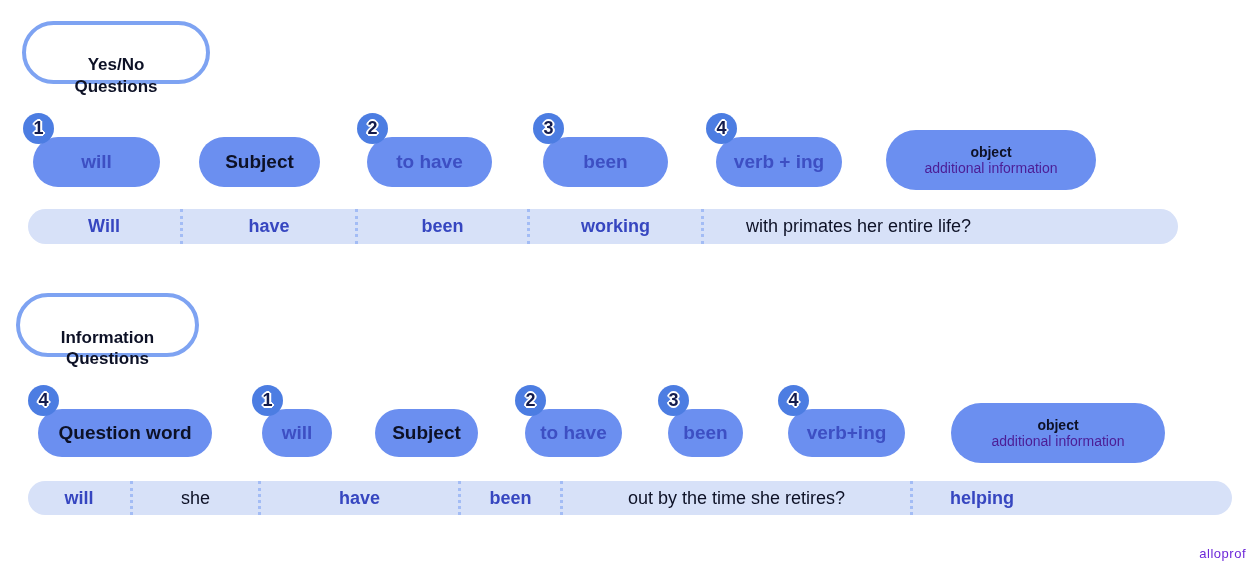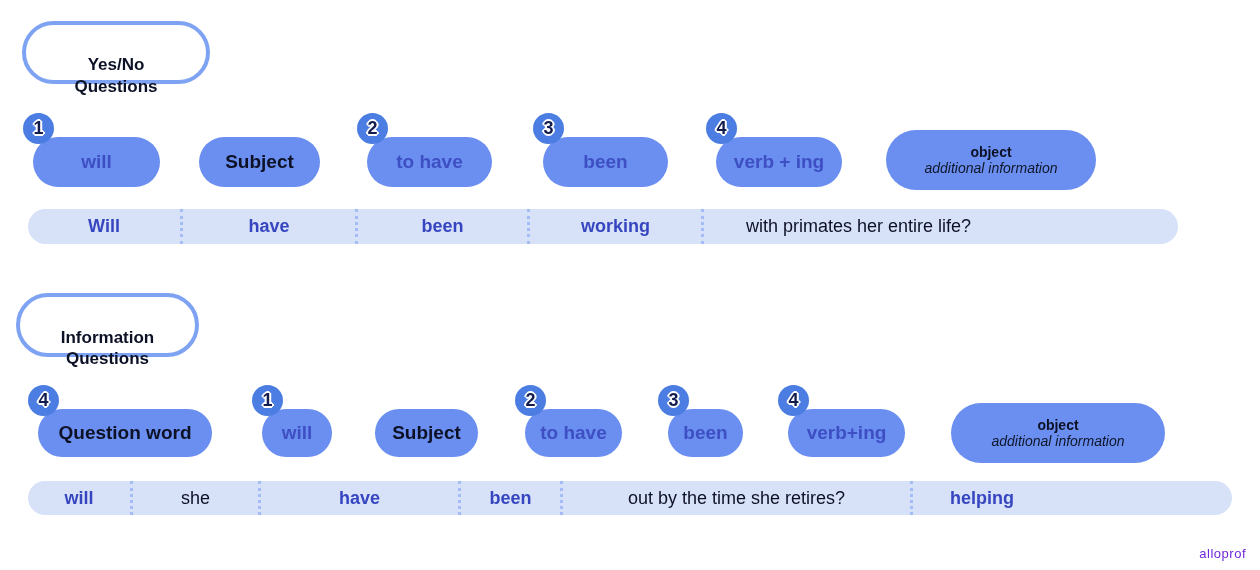--- a/index.html
+++ b/index.html
@@ -16,21 +16,21 @@
   .title-pill span { display:block; width:120px;margin-top:46px; }
   .pill {
     position:absolute; background:#6b8ff0; border-radius:26px;
     display:flex; align-items:center; justify-content:center;
     font-weight:bold; font-size:19px;
   }
   .pill.verb  { color:#3d4fc3; }
   .pill.noun  { color:#0d1126; }
   .pill.object-pill { flex-direction:column; border-radius:30px; line-height:1.15; }
   .object-title { color:#0d1126; font-weight:800; font-size:14px; }
-  .object-sub   { color:#0f172a; font-style:italic; font-weight:500; font-size:14px; }
+  .object-sub   { color:#4c1d95; font-weight:500; font-size:14px; }
   .badge {
     position:absolute; left:-10px; top:-24px; width:31px; height:31px;
     border-radius:50%; background:#4c7de2; color:#131c4e;
     display:flex; align-items:center; justify-content:center;
     font-weight:800; font-size:18px;
     text-shadow:-2px 0 #fff, 2px 0 #fff, 0 -2px #fff, 0 2px #fff,
                 -1px -1px #fff, 1px -1px #fff, -1px 1px #fff, 1px 1px #fff;
   }
   .word-row {
     position:absolute; display:flex; align-items:stretch;

